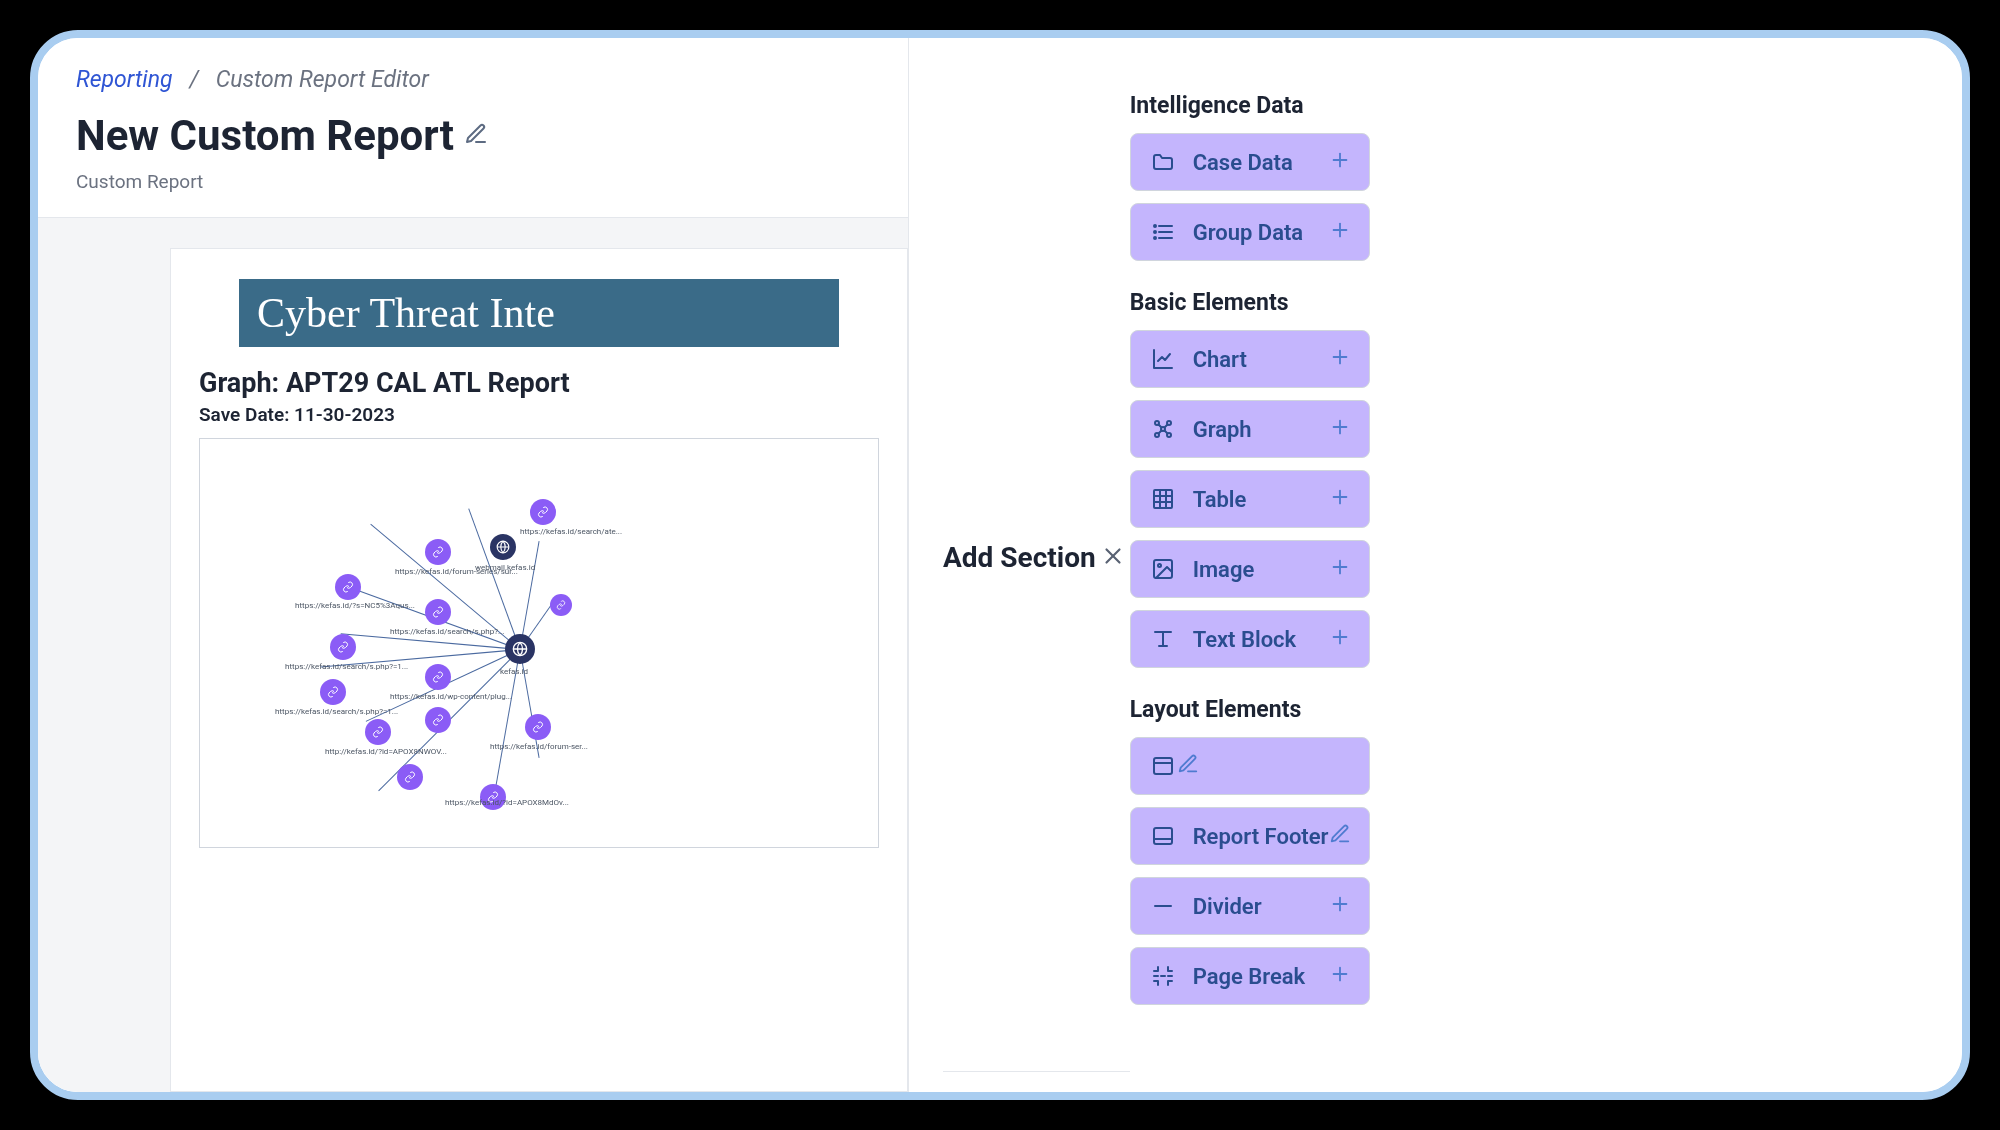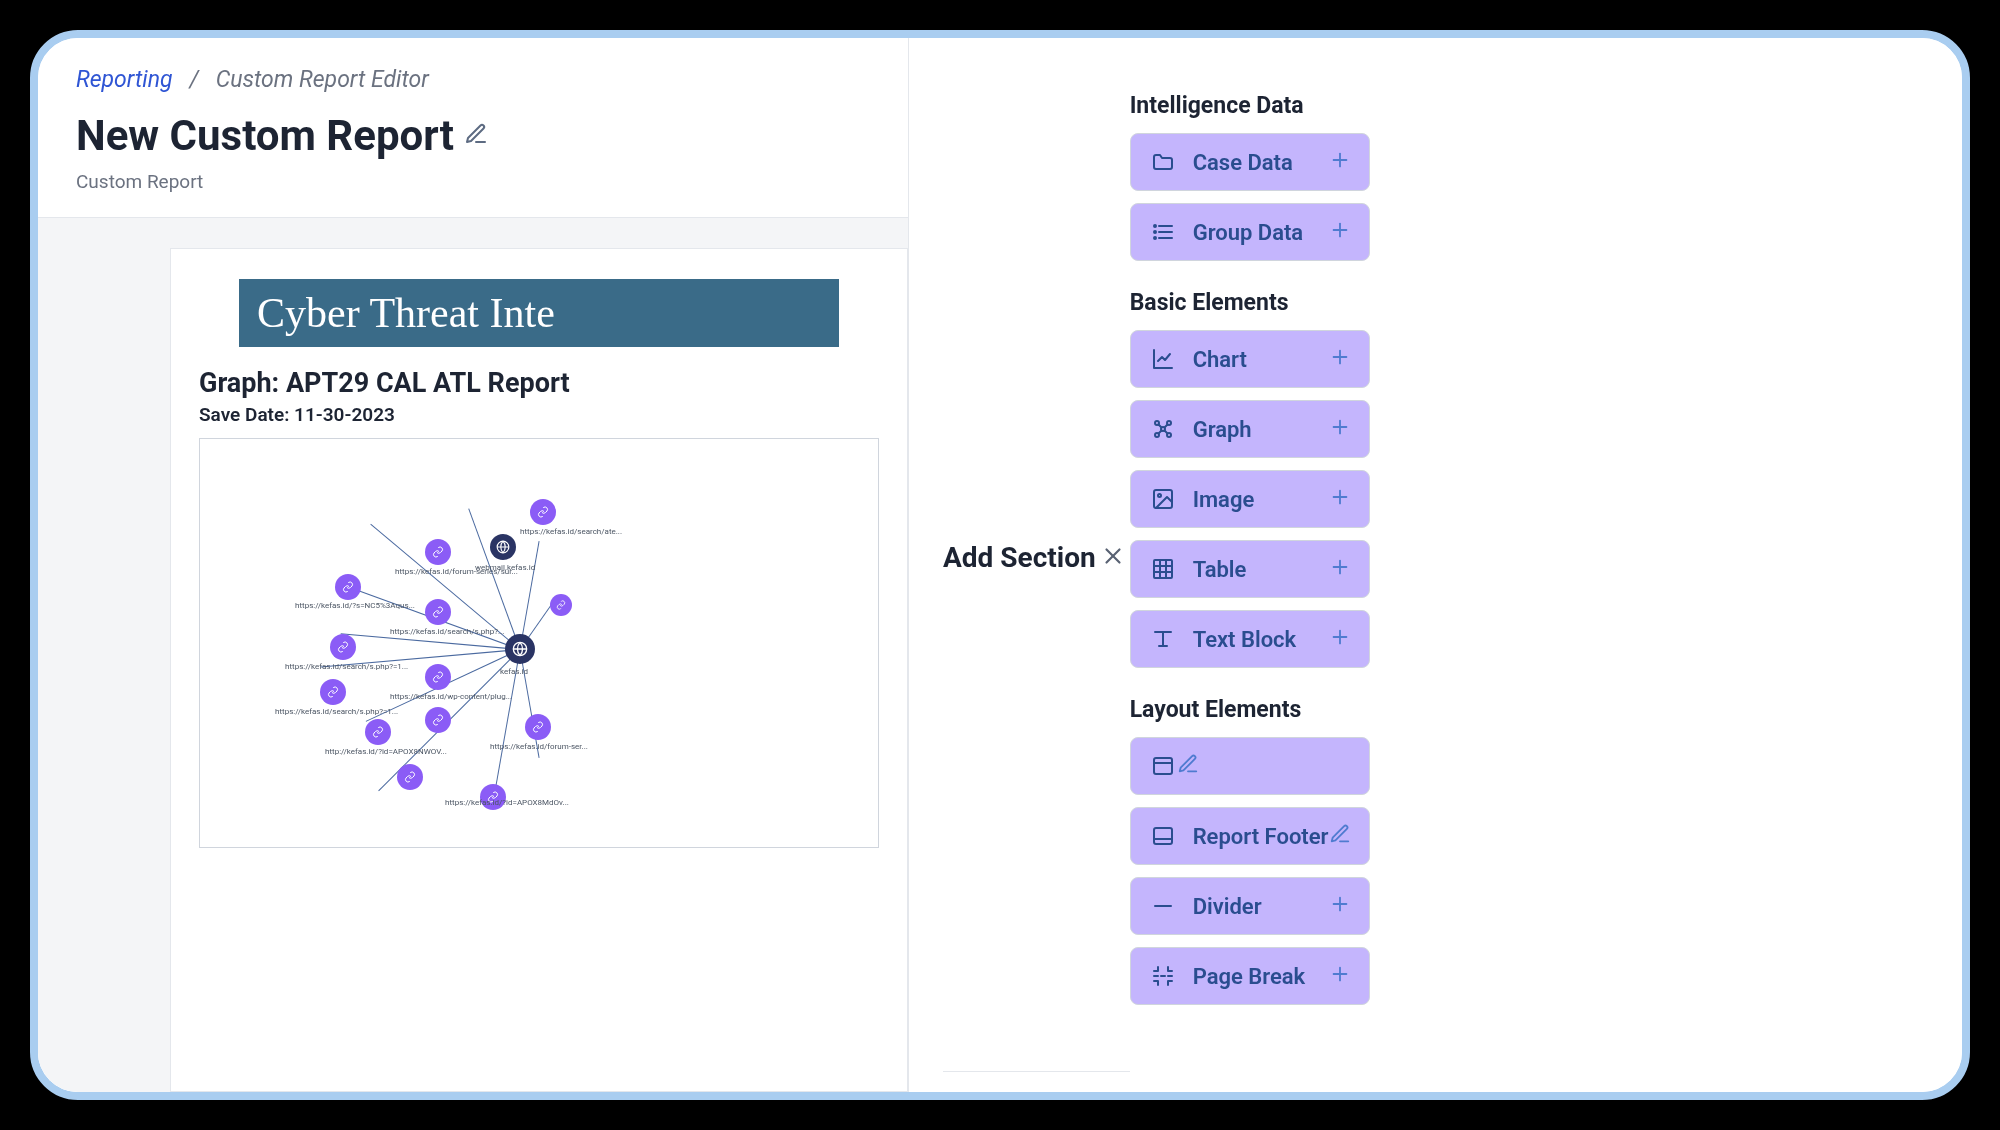--- a/index.html
+++ b/index.html
@@ -440,42 +440,42 @@
             </span>
             <span class="item-label">Graph</span>
             <span class="action-icon"><svg width="22" height="22" viewBox="0 0 24 24" fill="none" stroke="currentColor" stroke-width="2" stroke-linecap="round" stroke-linejoin="round">
                 <line x1="12" y1="5" x2="12" y2="19"></line>
                 <line x1="5" y1="12" x2="19" y2="12"></line>
               </svg></span>
           </div>
           <div class="section-item">
             <span class="icon-slot">
               <svg width="24" height="24" viewBox="0 0 24 24" fill="none" stroke="currentColor" stroke-width="2" stroke-linecap="round" stroke-linejoin="round">
-                <rect x="3" y="3" width="18" height="18" rx="2"></rect>
-                <circle cx="8.5" cy="8.5" r="1.5"></circle>
-                <path d="M21 15l-5-5L5 21"></path>
-              </svg>
-            </span>
-            <span class="item-label">Image</span>
-            <span class="action-icon"><svg width="22" height="22" viewBox="0 0 24 24" fill="none" stroke="currentColor" stroke-width="2" stroke-linecap="round" stroke-linejoin="round">
-                <line x1="12" y1="5" x2="12" y2="19"></line>
-                <line x1="5" y1="12" x2="19" y2="12"></line>
-              </svg></span>
-          </div>
-          <div class="section-item">
-            <span class="icon-slot">
-              <svg width="24" height="24" viewBox="0 0 24 24" fill="none" stroke="currentColor" stroke-width="2" stroke-linecap="round" stroke-linejoin="round">
                 <rect x="3" y="3" width="18" height="18" rx="1"></rect>
                 <line x1="3" y1="9" x2="21" y2="9"></line>
                 <line x1="3" y1="15" x2="21" y2="15"></line>
                 <line x1="9" y1="3" x2="9" y2="21"></line>
                 <line x1="15" y1="3" x2="15" y2="21"></line>
               </svg>
             </span>
             <span class="item-label">Table</span>
+            <span class="action-icon"><svg width="22" height="22" viewBox="0 0 24 24" fill="none" stroke="currentColor" stroke-width="2" stroke-linecap="round" stroke-linejoin="round">
+                <line x1="12" y1="5" x2="12" y2="19"></line>
+                <line x1="5" y1="12" x2="19" y2="12"></line>
+              </svg></span>
+          </div>
+          <div class="section-item">
+            <span class="icon-slot">
+              <svg width="24" height="24" viewBox="0 0 24 24" fill="none" stroke="currentColor" stroke-width="2" stroke-linecap="round" stroke-linejoin="round">
+                <rect x="3" y="3" width="18" height="18" rx="2"></rect>
+                <circle cx="8.5" cy="8.5" r="1.5"></circle>
+                <path d="M21 15l-5-5L5 21"></path>
+              </svg>
+            </span>
+            <span class="item-label">Image</span>
             <span class="action-icon"><svg width="22" height="22" viewBox="0 0 24 24" fill="none" stroke="currentColor" stroke-width="2" stroke-linecap="round" stroke-linejoin="round">
                 <line x1="12" y1="5" x2="12" y2="19"></line>
                 <line x1="5" y1="12" x2="19" y2="12"></line>
               </svg></span>
           </div>
           <div class="section-item">
             <span class="icon-slot">
               <svg width="24" height="24" viewBox="0 0 24 24" fill="none" stroke="currentColor" stroke-width="2" stroke-linecap="round" stroke-linejoin="round">
                 <path d="M4 5h16"></path>
                 <path d="M12 5v14"></path>

